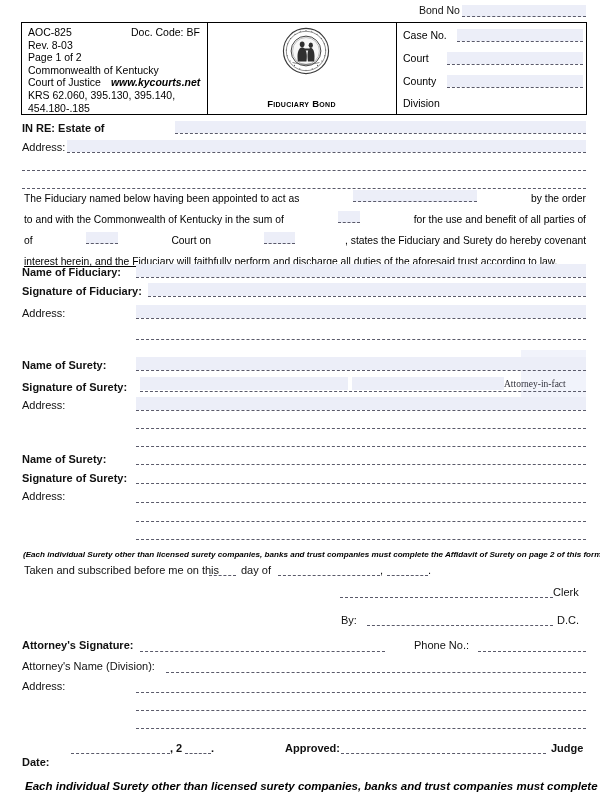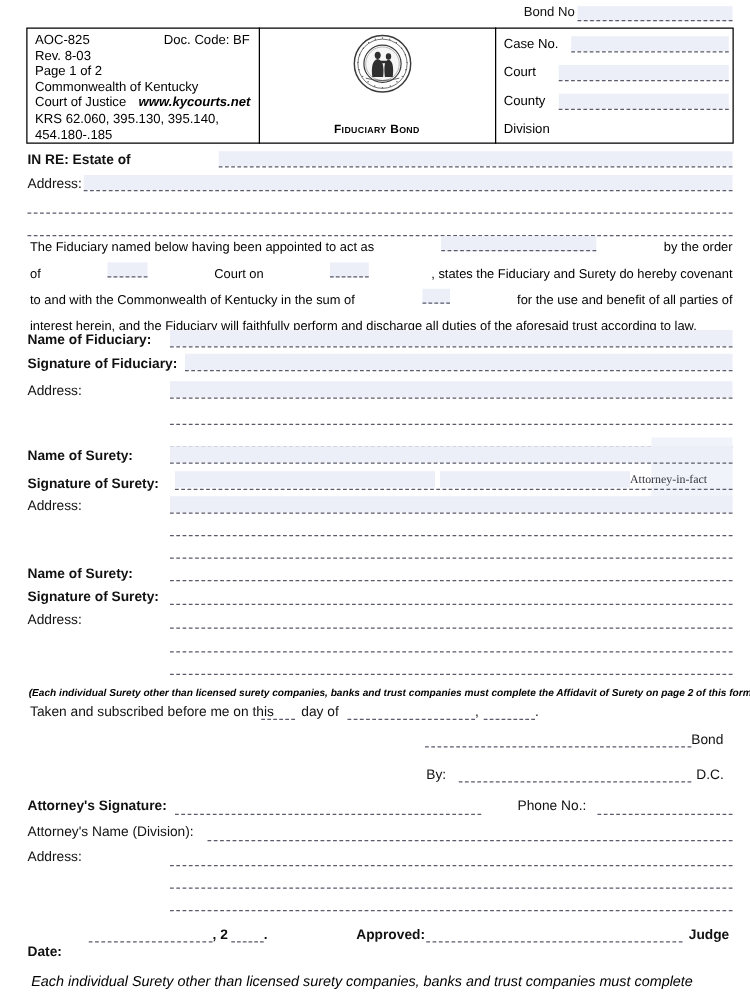--- a/index.html
+++ b/index.html
@@ -113,21 +113,21 @@
   }
 
   
   #footer-note {
     position: absolute;
     left: 25px;
     top: 779px;
     width: 560px;
     font-size: 11.5px;
     font-style: italic;
-    font-weight: normal;
+    font-weight: bold;
     line-height: 15px;
     white-space: nowrap;
   }
   
   #para {
     position: absolute;
     left: 24px;
     top: 188px;
     width: 562px;
     font-size: 10.3px;
@@ -245,32 +245,32 @@
   <div class="rule" style="left:22px; top:170px; width:564px;"></div>
   <div class="rule" style="left:22px; top:188px; width:564px;"></div>
 
   <div id="para">
     <div class="justify-row" style="height:21px;">
       <span class="seg">The  Fiduciary  named  below  having  been  appointed  to  act  as</span>
       <span class="inl-rule" style="width:202px; margin:0 6px;"></span>
       <span class="seg">by  the  order</span>
     </div>
     <div class="justify-row" style="height:21px;">
+      <span class="seg">to and with the Commonwealth of Kentucky in the sum of</span>
+      <span class="inl-rule" style="width:127px; margin:0 6px;"></span>
+      <span class="seg">for the use and benefit of all parties of</span>
+    </div>
+    <div class="justify-row" style="height:21px;">
       <span class="seg">of</span>
       <span class="inl-rule" style="width:130px; margin:0 5px;"></span>
       <span class="seg">Court on</span>
       <span class="inl-rule" style="width:123px; margin:0 2px 0 5px;"></span>
       <span class="seg">, states the Fiduciary and Surety do hereby covenant</span>
     </div>
-    <div class="justify-row" style="height:21px;">
-      <span class="seg">to and with the Commonwealth of Kentucky in the sum of</span>
-      <span class="inl-rule" style="width:127px; margin:0 6px;"></span>
-      <span class="seg">for the use and benefit of all parties of</span>
-    </div>
-    <div style="height:21px;">
+    <div style="height:21px;text-decoration:underline;">
       <span class="seg">interest herein, and the Fiduciary will faithfully perform and discharge all duties of the aforesaid trust according to law.</span>
     </div>
   </div>
 
   <div class="abs lbl bold" style="left:22px; top:266px; font-size:11px;">Name of Fiduciary:</div>
   <div class="field" style="left:136px; top:264px; width:450px; height:13px;"></div>
   <div class="rule" style="left:136px; top:277px; width:450px;"></div>
 
   <div class="abs lbl bold" style="left:22px; top:285px; font-size:11px;">Signature  of  Fiduciary:</div>
   <div class="field" style="left:148px; top:283px; width:438px; height:13px;"></div>
@@ -316,21 +316,21 @@
 
   <div class="abs lbl" style="left:24px; top:564px; font-size:11px;text-align:center;">Taken and subscribed before me on this</div>
   <div class="rule" style="left:209px; top:575px; width:27px;"></div>
   <div class="abs lbl" style="left:241px; top:564px; font-size:11px;">day of</div>
   <div class="rule" style="left:278px; top:575px; width:102px;"></div>
   <div class="abs lbl" style="left:380px; top:564px; font-size:11px;">,</div>
   <div class="rule" style="left:387px; top:575px; width:41px;"></div>
   <div class="abs lbl" style="left:428px; top:564px; font-size:11px;">.</div>
 
   <div class="rule" style="left:340px; top:597px; width:213px;"></div>
-  <div class="abs lbl" style="left:553px; top:586px; font-size:11px;">Bond</div>
+  <div class="abs lbl" style="left:553px; top:586px; font-size:11px;">Clerk</div>
 
   <div class="abs lbl" style="left:341px; top:614px; font-size:11px;">By:</div>
   <div class="rule" style="left:367px; top:625px; width:186px;"></div>
   <div class="abs lbl" style="left:557px; top:614px; font-size:11px;">D.C.</div>
 
   <div class="abs lbl bold" style="left:22px; top:639px; font-size:11px;">Attorney's Signature:</div>
   <div class="rule" style="left:140px; top:651px; width:245px;"></div>
   <div class="abs lbl" style="left:414px; top:639px; font-size:11px;">Phone  No.:</div>
   <div class="rule" style="left:478px; top:651px; width:108px;"></div>
 

